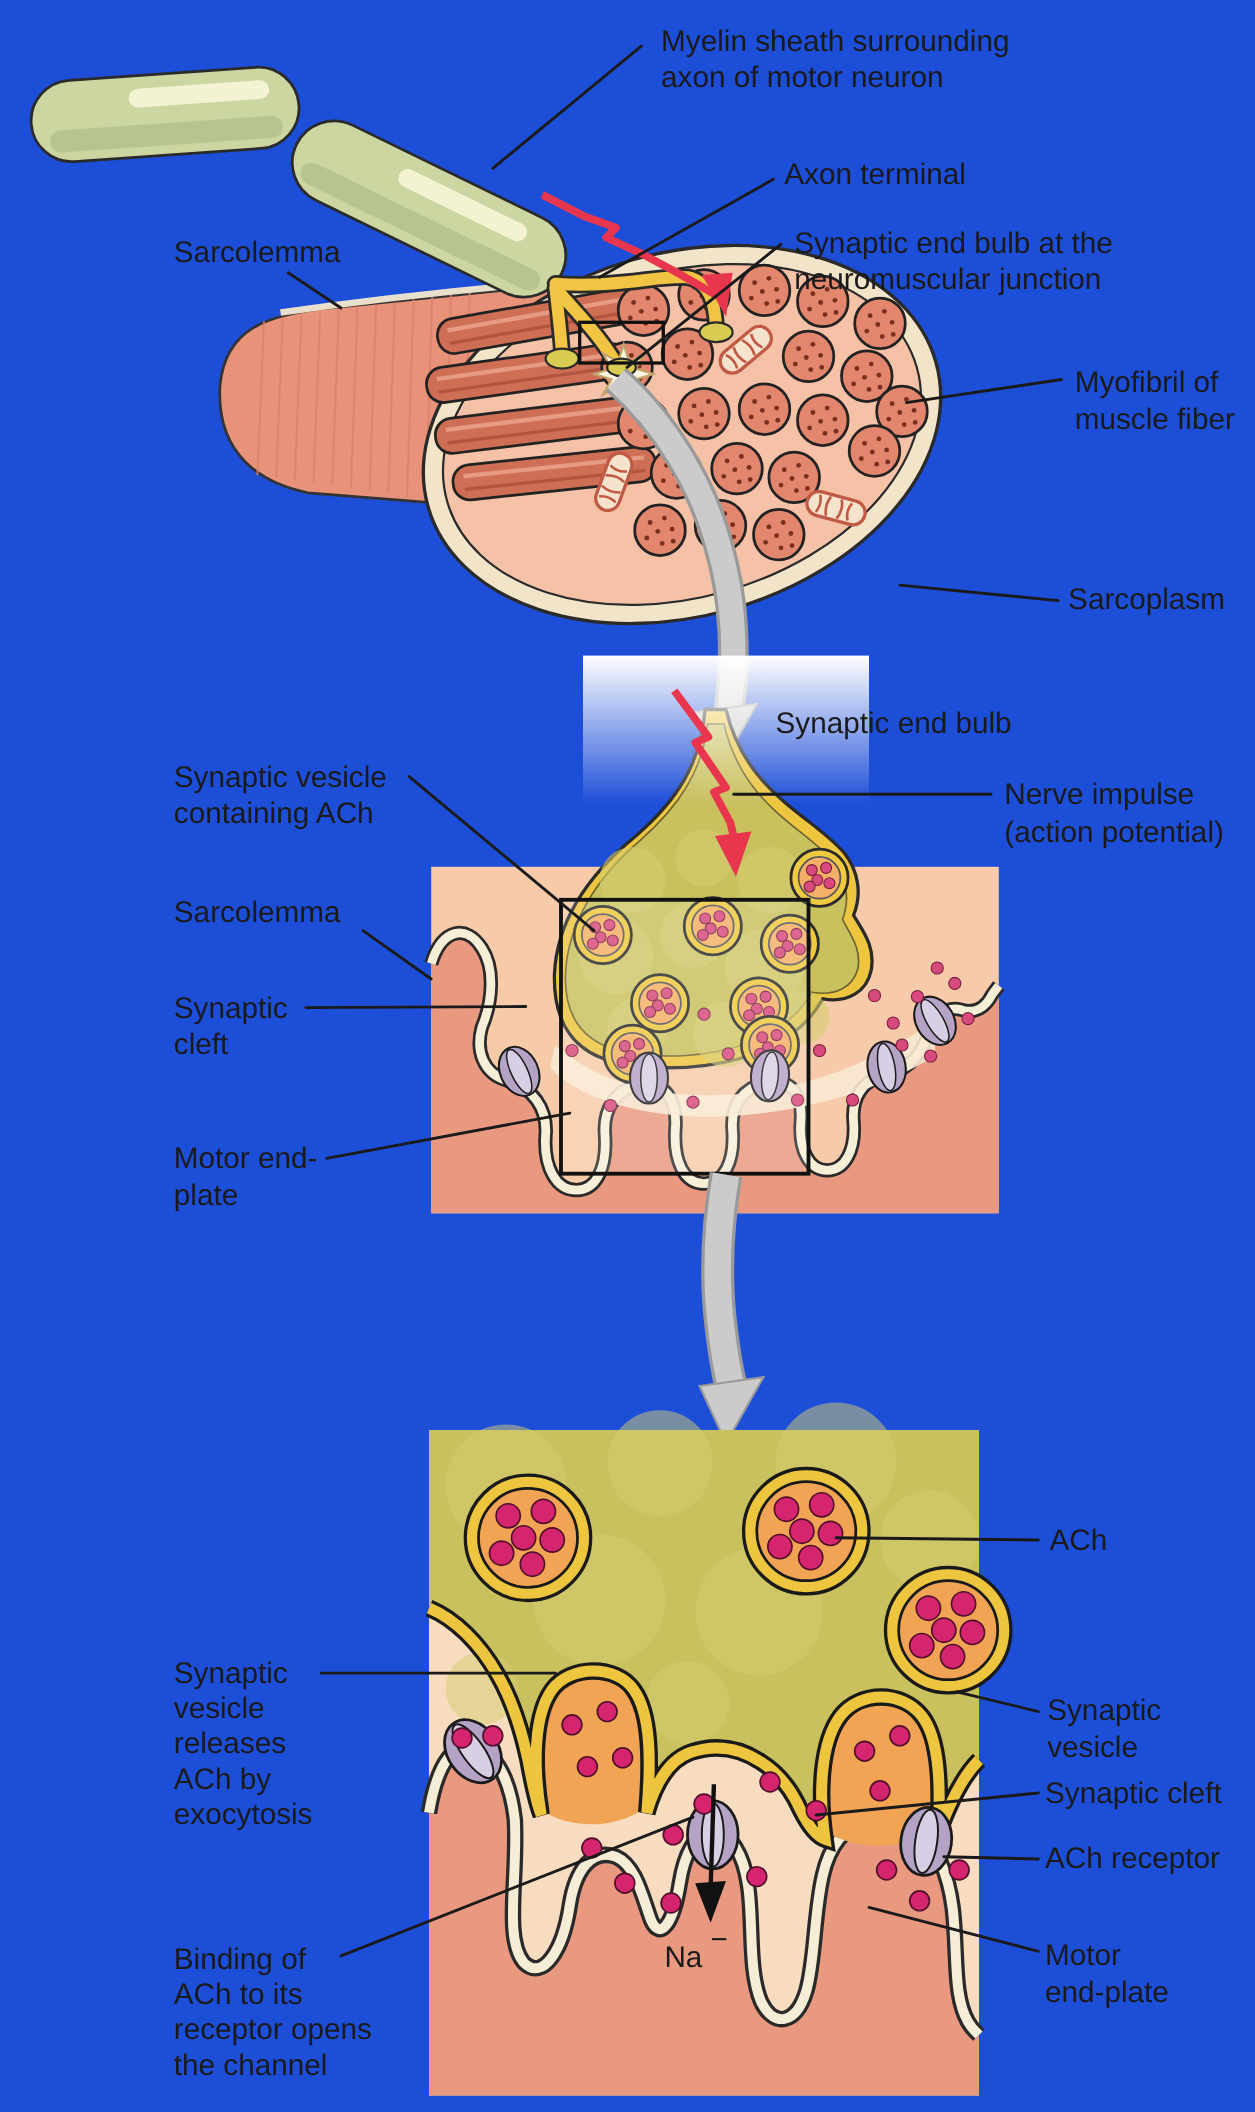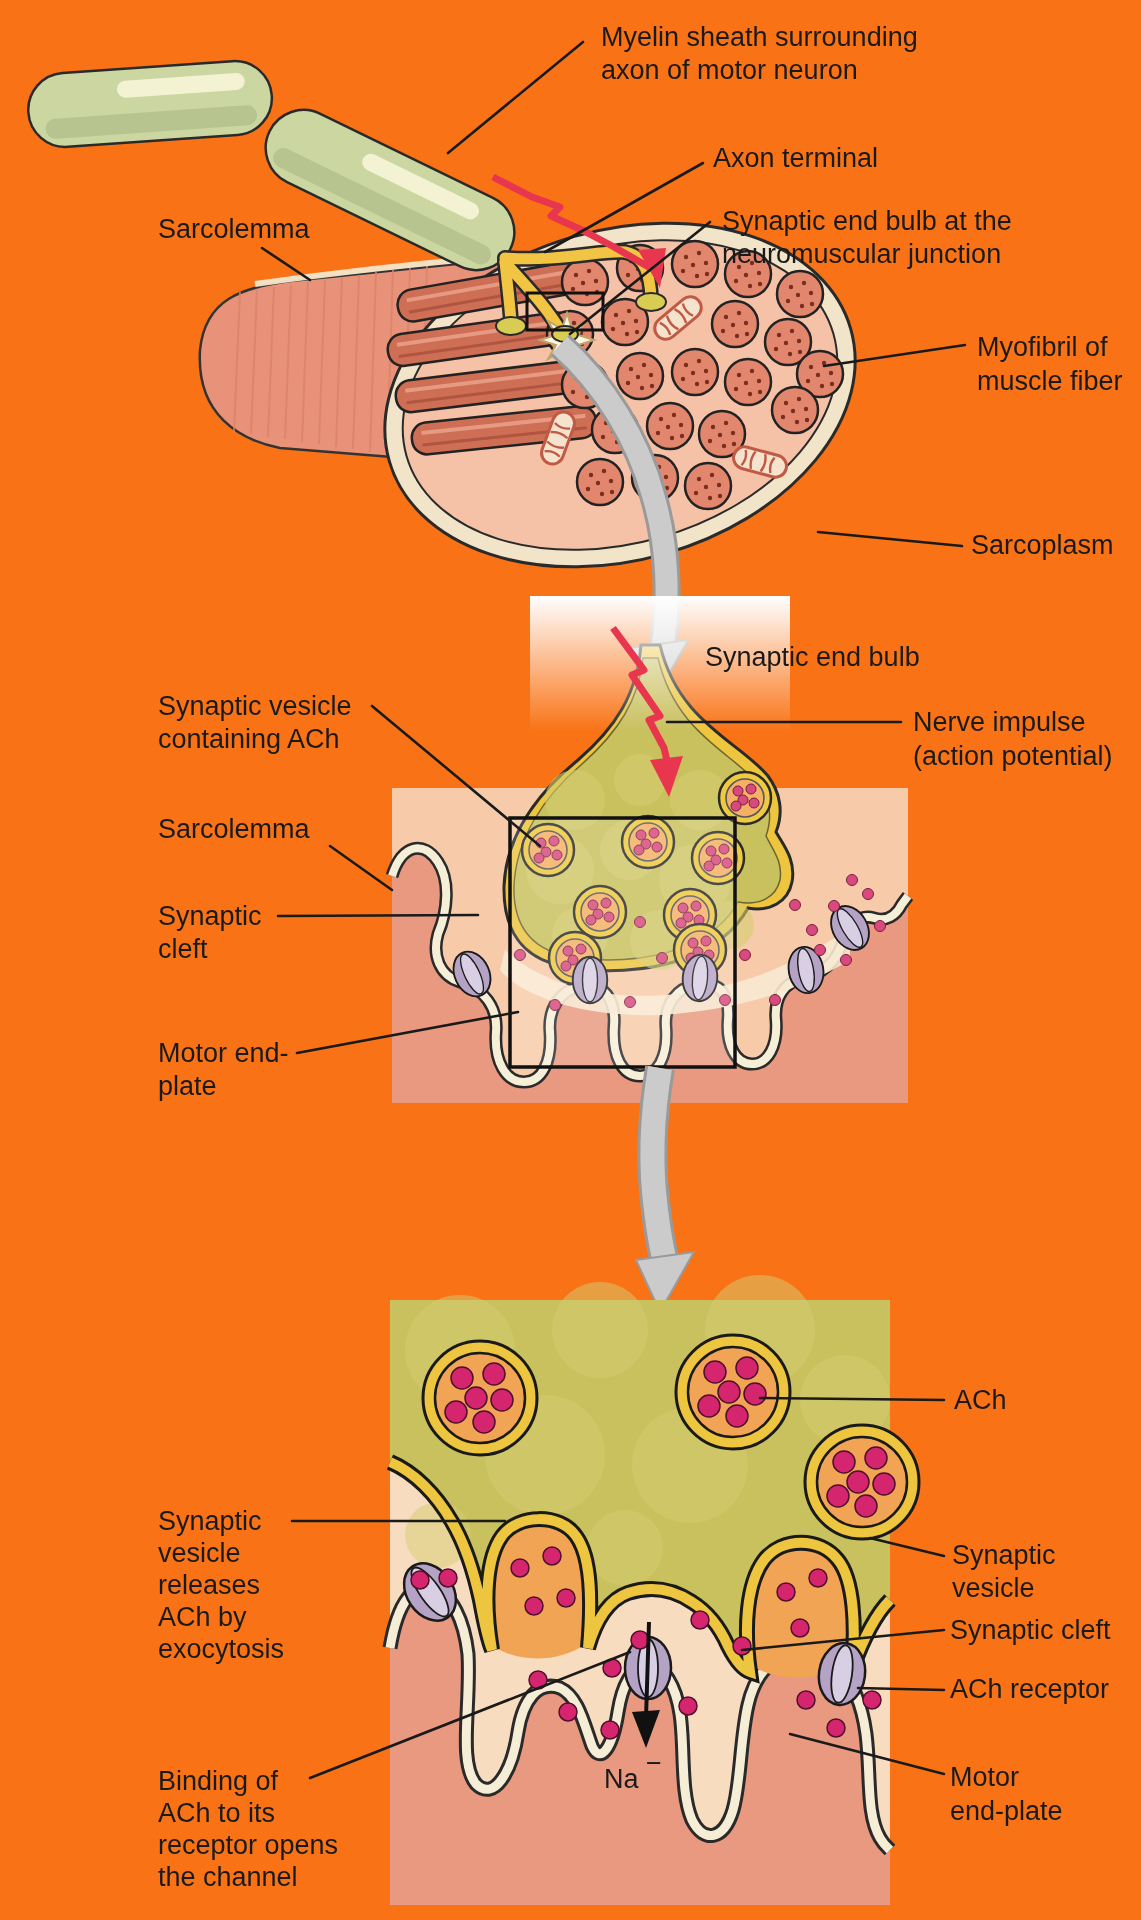--- a/index.html
+++ b/index.html
@@ -1,16 +1,16 @@
 <!DOCTYPE html>
 <html><head>
 <meta charset="utf-8">
 <style>
   html,body{margin:0;padding:0;background:#ffffff;}
-  .stage{position:relative;width:1141px;height:1920px;background:#f97316;overflow:hidden;}
+  .stage{position:relative;width:1141px;height:1920px;background:#1d4ed8;overflow:hidden;}
   svg{position:absolute;left:0;top:0;}
   text.lbl{font-family:"Liberation Sans","DejaVu Sans",sans-serif;font-size:27px;fill:#1a1a1a;}
   text.sup{font-family:"Liberation Sans","DejaVu Sans",sans-serif;font-size:27px;fill:#1a1a1a;}
   .leader{stroke:#1a1a1a;stroke-width:2.6;fill:none;stroke-linecap:round;}
 </style>
 </head>
 <body>
 
 <div class="stage">
 <svg width="1141" height="1920" viewBox="0 0 1141 1920">

